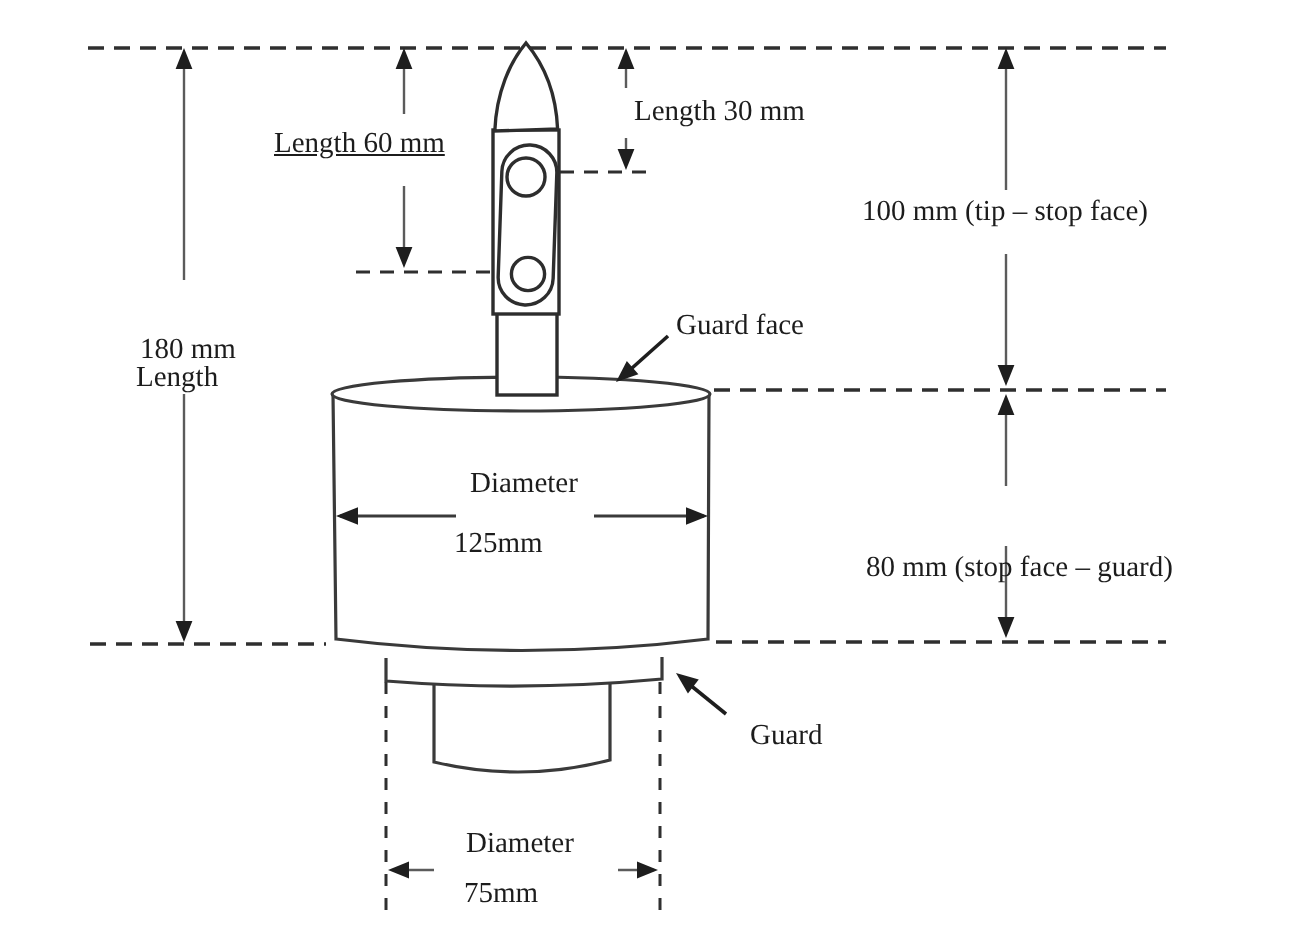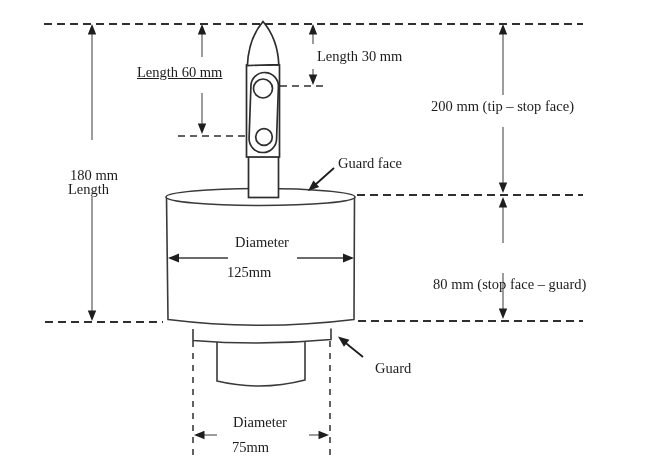--- a/index.html
+++ b/index.html
@@ -109,21 +109,21 @@
       <path fill="#1e1e1e" d="M338 336.5 l-11 -4.4 v8.8 Z" transform="rotate(218 338 336.5)"></path>
     </g>
   </svg>
 
   <div class="lbl" style="left:68px;  top:143px;margin-top:38px;">Length</div>
   <div class="lbl" style="left:70px;  top:167px;">180 mm</div>
 
   <div class="lbl" style="left:137px; top:64px;text-decoration:underline;">Length 60 mm</div>
   <div class="lbl" style="left:301px; top:48px;margin-left:16px;">Length 30 mm</div>
 
-  <div class="lbl" style="left:431px; top:98px;">200 mm (tip – stop face)</div>
+  <div class="lbl" style="left:431px; top:98px;">100 mm (tip – stop face)</div>
   <div class="lbl" style="left:433px; top:248px;margin-top:28px;">80 mm (stop face – guard)</div>
 
   <div class="lbl" style="left:338px; top:155px;">Guard face</div>
   <div class="lbl" style="left:375px; top:360px;text-align:center;">Guard</div>
 
   <div class="lbl" style="left:235px; top:234px;">Diameter</div>
   <div class="lbl" style="left:227px; top:264px;">125mm</div>
 
   <div class="lbl" style="left:233px; top:414px;">Diameter</div>
   <div class="lbl" style="left:232px; top:439px;">75mm</div>

